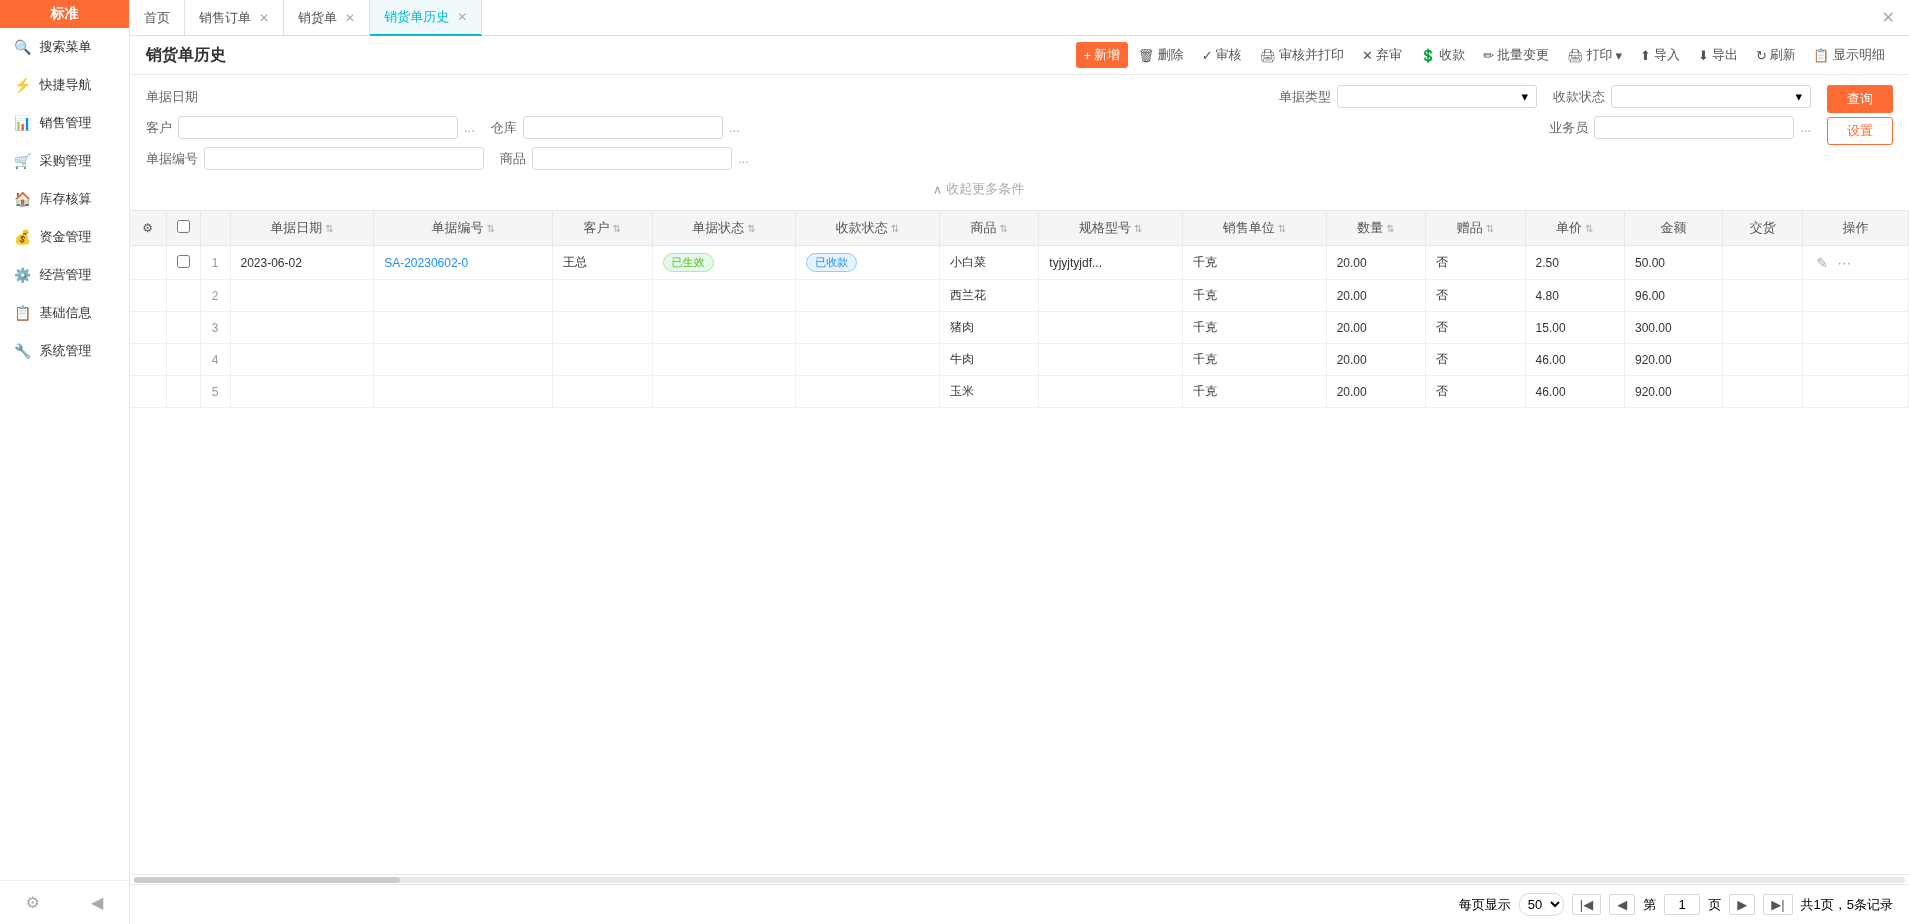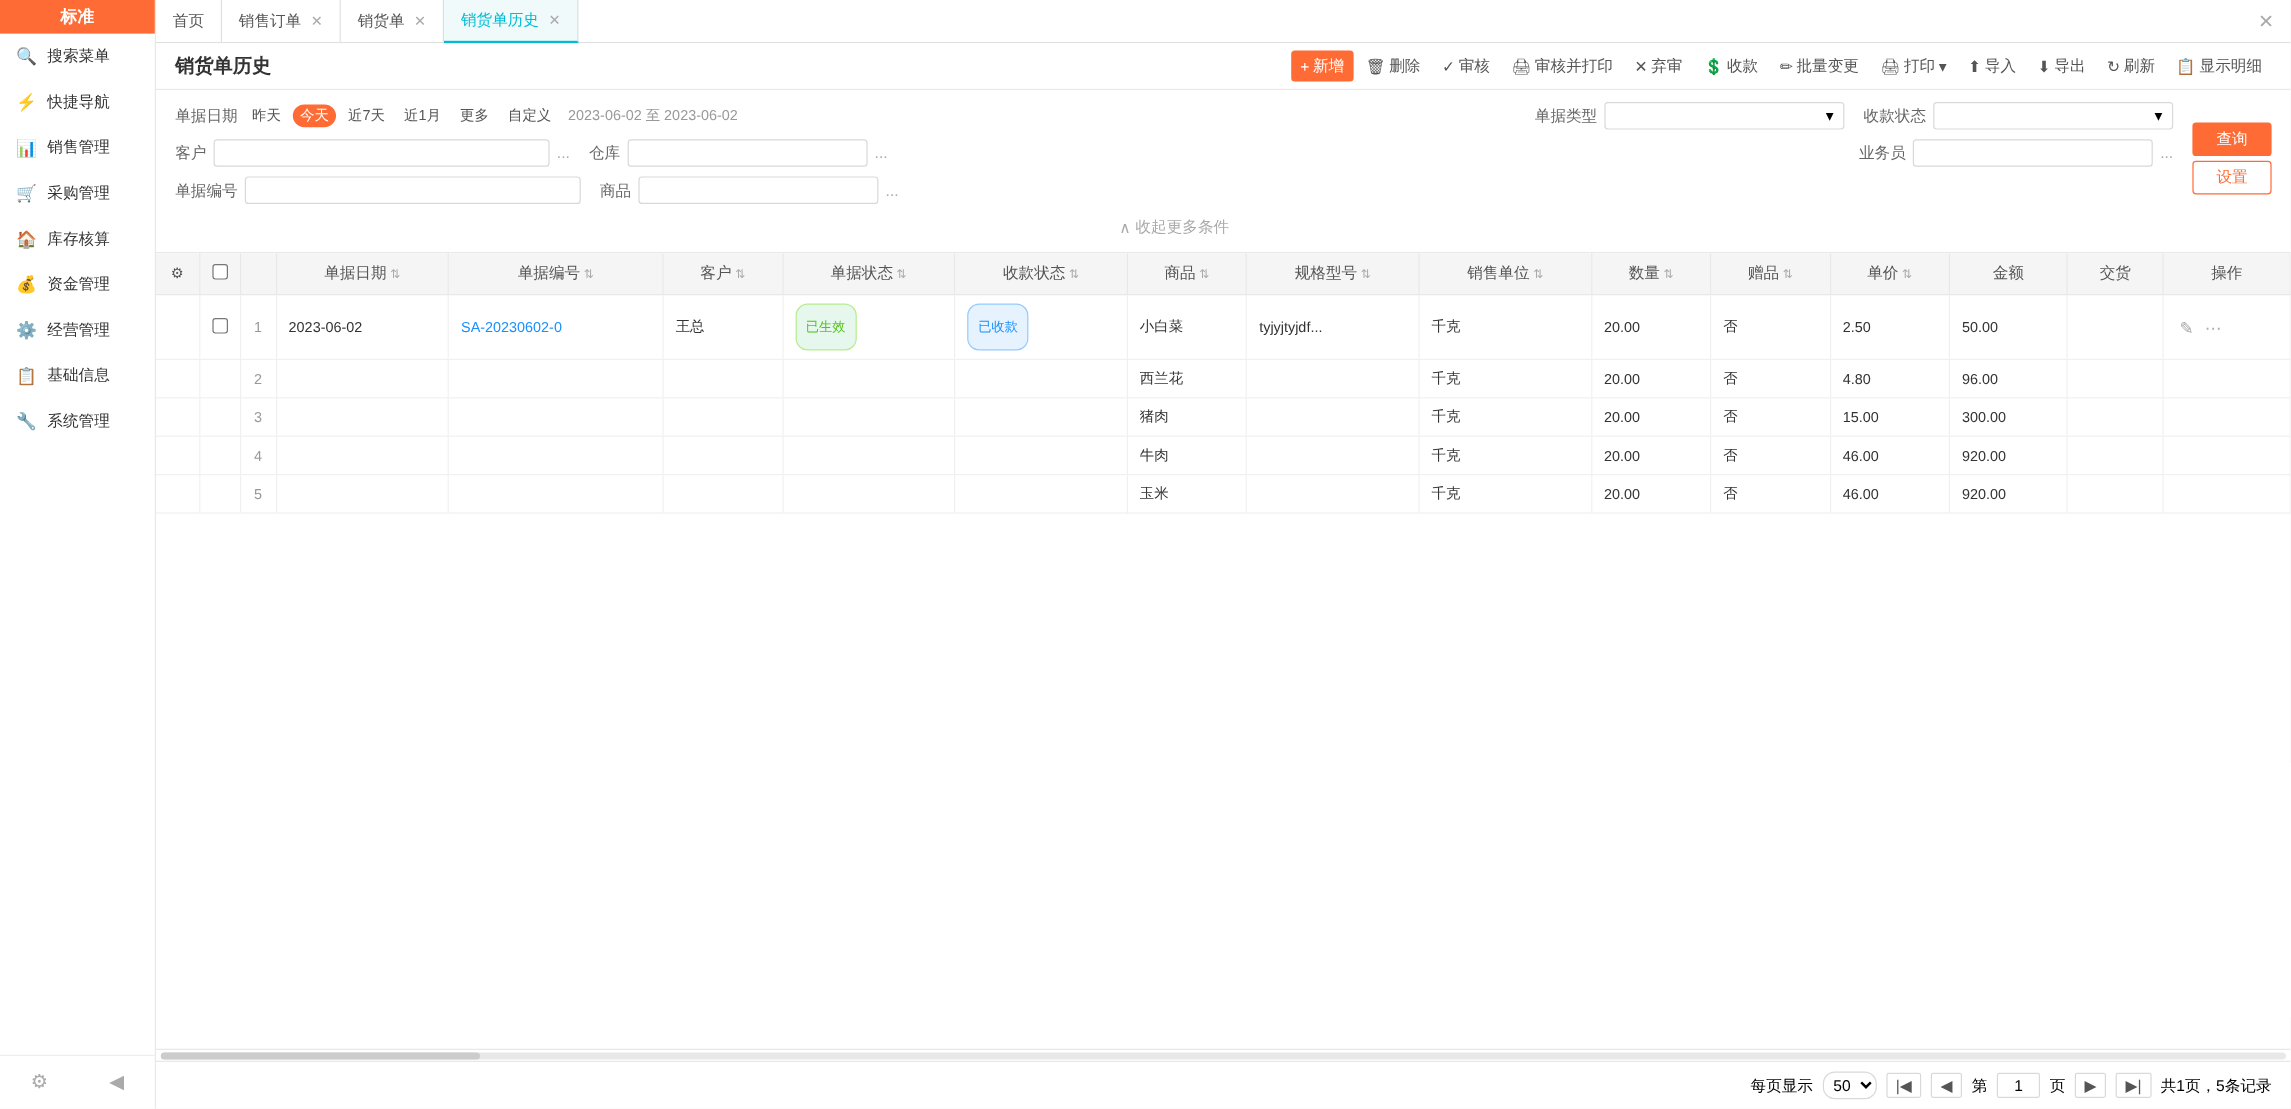--- a/index.html
+++ b/index.html
@@ -182,21 +182,20 @@
       border-radius: 3px;
       padding: 4px 16px;
       cursor: pointer;
       font-size: 13px;
     }
     .filter-actions {
       display: flex;
       flex-direction: column;
       gap: 4px;
       margin-left: auto;
-      margin-top: 17px;
     }
 
     
     .table-area {
       flex: 1;
       overflow: auto;
       background: #fff;
     }
     table {
       width: 100%;
@@ -217,21 +216,21 @@
     td {
       padding: 7px 10px;
       border-bottom: 1px solid #f0f0f0;
       border-right: 1px solid #f0f0f0;
       color: #333;
       font-size: 12px;
       white-space: nowrap;
     }
     .badge {
       display: inline-block;
-      padding: 11px 8px;
+      padding: 1px 8px;
       border-radius: 10px;
       font-size: 11px;
     }
     .badge-green { background: #e6f7ee; color: #52c41a; border: 1px solid #b7eb8f; }
     .badge-blue { background: #e6f3ff; color: #1890ff; border: 1px solid #91caff; }
     .row-action { color: #aaa; cursor: pointer; font-size: 14px; padding: 0 3px; }
 
     
     .table-footer {
       background: #fffbf0;
@@ -424,29 +423,20 @@
     </button>
   </div>
 
   <div class="filter-area">
     <div style="display:flex; gap:16px; align-items:flex-start;">
       <div style="flex:1;">
 
         <div class="filter-row">
           <div class="filter-group">
             <span class="filter-label">单据日期</span>
-            <div class="date-tags">
-              <span class="date-tag">昨天</span>
-              <span class="date-tag active">今天</span>
-              <span class="date-tag">近7天</span>
-              <span class="date-tag">近1月</span>
-              <span class="date-tag">更多</span>
-              <span class="date-tag">自定义</span>
-              <span class="date-range">2023-06-02 至 2023-06-02</span>
-            </div>
           </div>
           <div class="filter-group" style="margin-left:auto;">
             <span class="filter-label">单据类型</span>
             <div class="filter-select" style="min-width:200px;">
               <span></span>
               <span>▾</span>
             </div>
           </div>
           <div class="filter-group">
             <span class="filter-label">收款状态</span>

